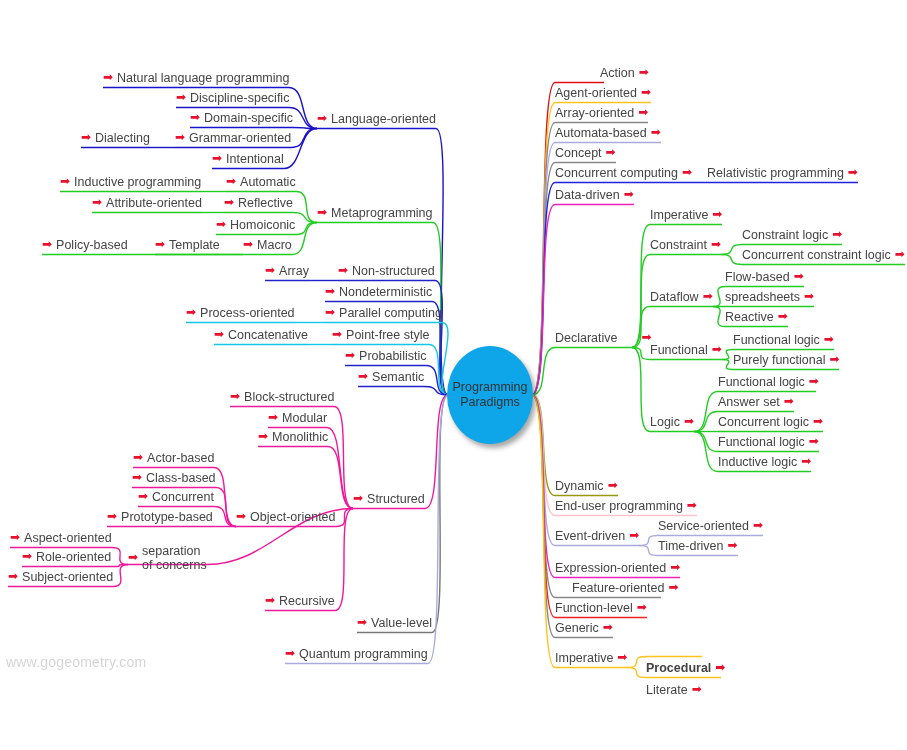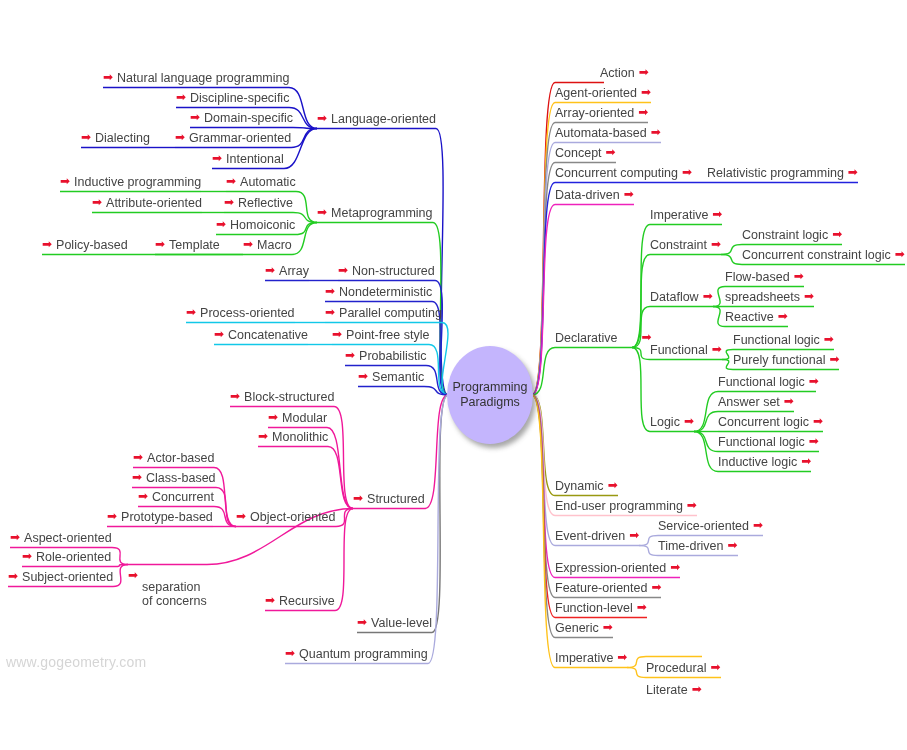--- a/index.html
+++ b/index.html
@@ -24,27 +24,27 @@
   .node .arw{
     color:#e8112d;
     font-size:12px;
     line-height:12px;
     transform:translateY(-1px);
   }
   .node.r{flex-direction:row;}
   .node.l{flex-direction:row;}
   .node .txt{display:block;}
   .node.two{line-height:14px;white-space:normal;}
-  .node.two .txt{white-space:pre-line;margin-top:36px;}
+  .node.two .txt{white-space:pre-line;}
   #center{
     position:absolute;
     left:447px;top:346px;
     width:86px;height:98px;
     border-radius:50%;
-    background:#c4b5fd;
+    background:#0ea5e9;
     box-shadow:3px 4px 5px rgba(60,60,60,.45);
     display:flex;align-items:center;justify-content:center;
     text-align:center;
     font-size:12.5px;color:#333333;
     line-height:15px;
     z-index:5;
   }
   #watermark{
     position:absolute;left:6px;top:654px;
     font-size:14px;color:#d5d5d5;
@@ -510,40 +510,40 @@
         <span class="arw">➡</span>
       </div>
       <div class="node r" style="left: 658px; top: 539px;">
         <span class="txt">Time-driven</span>
         <span class="arw">➡</span>
       </div>
       <div class="node r" style="left: 555px; top: 561px;">
         <span class="txt">Expression-oriented</span>
         <span class="arw">➡</span>
       </div>
-      <div class="node r" style="left: 555px; top: 581px;">
+      <div class="node r" style="left: 572px; top: 581px;">
         <span class="txt">Feature-oriented</span>
         <span class="arw">➡</span>
       </div>
       <div class="node r" style="left: 555px; top: 601px;">
         <span class="txt">Function-level</span>
         <span class="arw">➡</span>
       </div>
       <div class="node r" style="left: 555px; top: 621px;">
         <span class="txt">Generic</span>
         <span class="arw">➡</span>
       </div>
       <div class="node r" style="left: 555px; top: 651px;">
         <span class="txt">Imperative</span>
         <span class="arw">➡</span>
       </div>
       <div class="node r" style="left: 646px; top: 640px; margin-top: 43px;">
         <span class="txt">Literate</span>
         <span class="arw">➡</span>
       </div>
-      <div class="node r" style="left: 646px; top: 661px;">
+      <div class="node r" style="left: 646px; top: 661px; font-weight: bold;">
         <span class="txt">Procedural</span>
         <span class="arw">➡</span>
       </div>
     </div>
 
   <div id="watermark">www.gogeometry.com</div>
 </div>
 
 </body></html>

